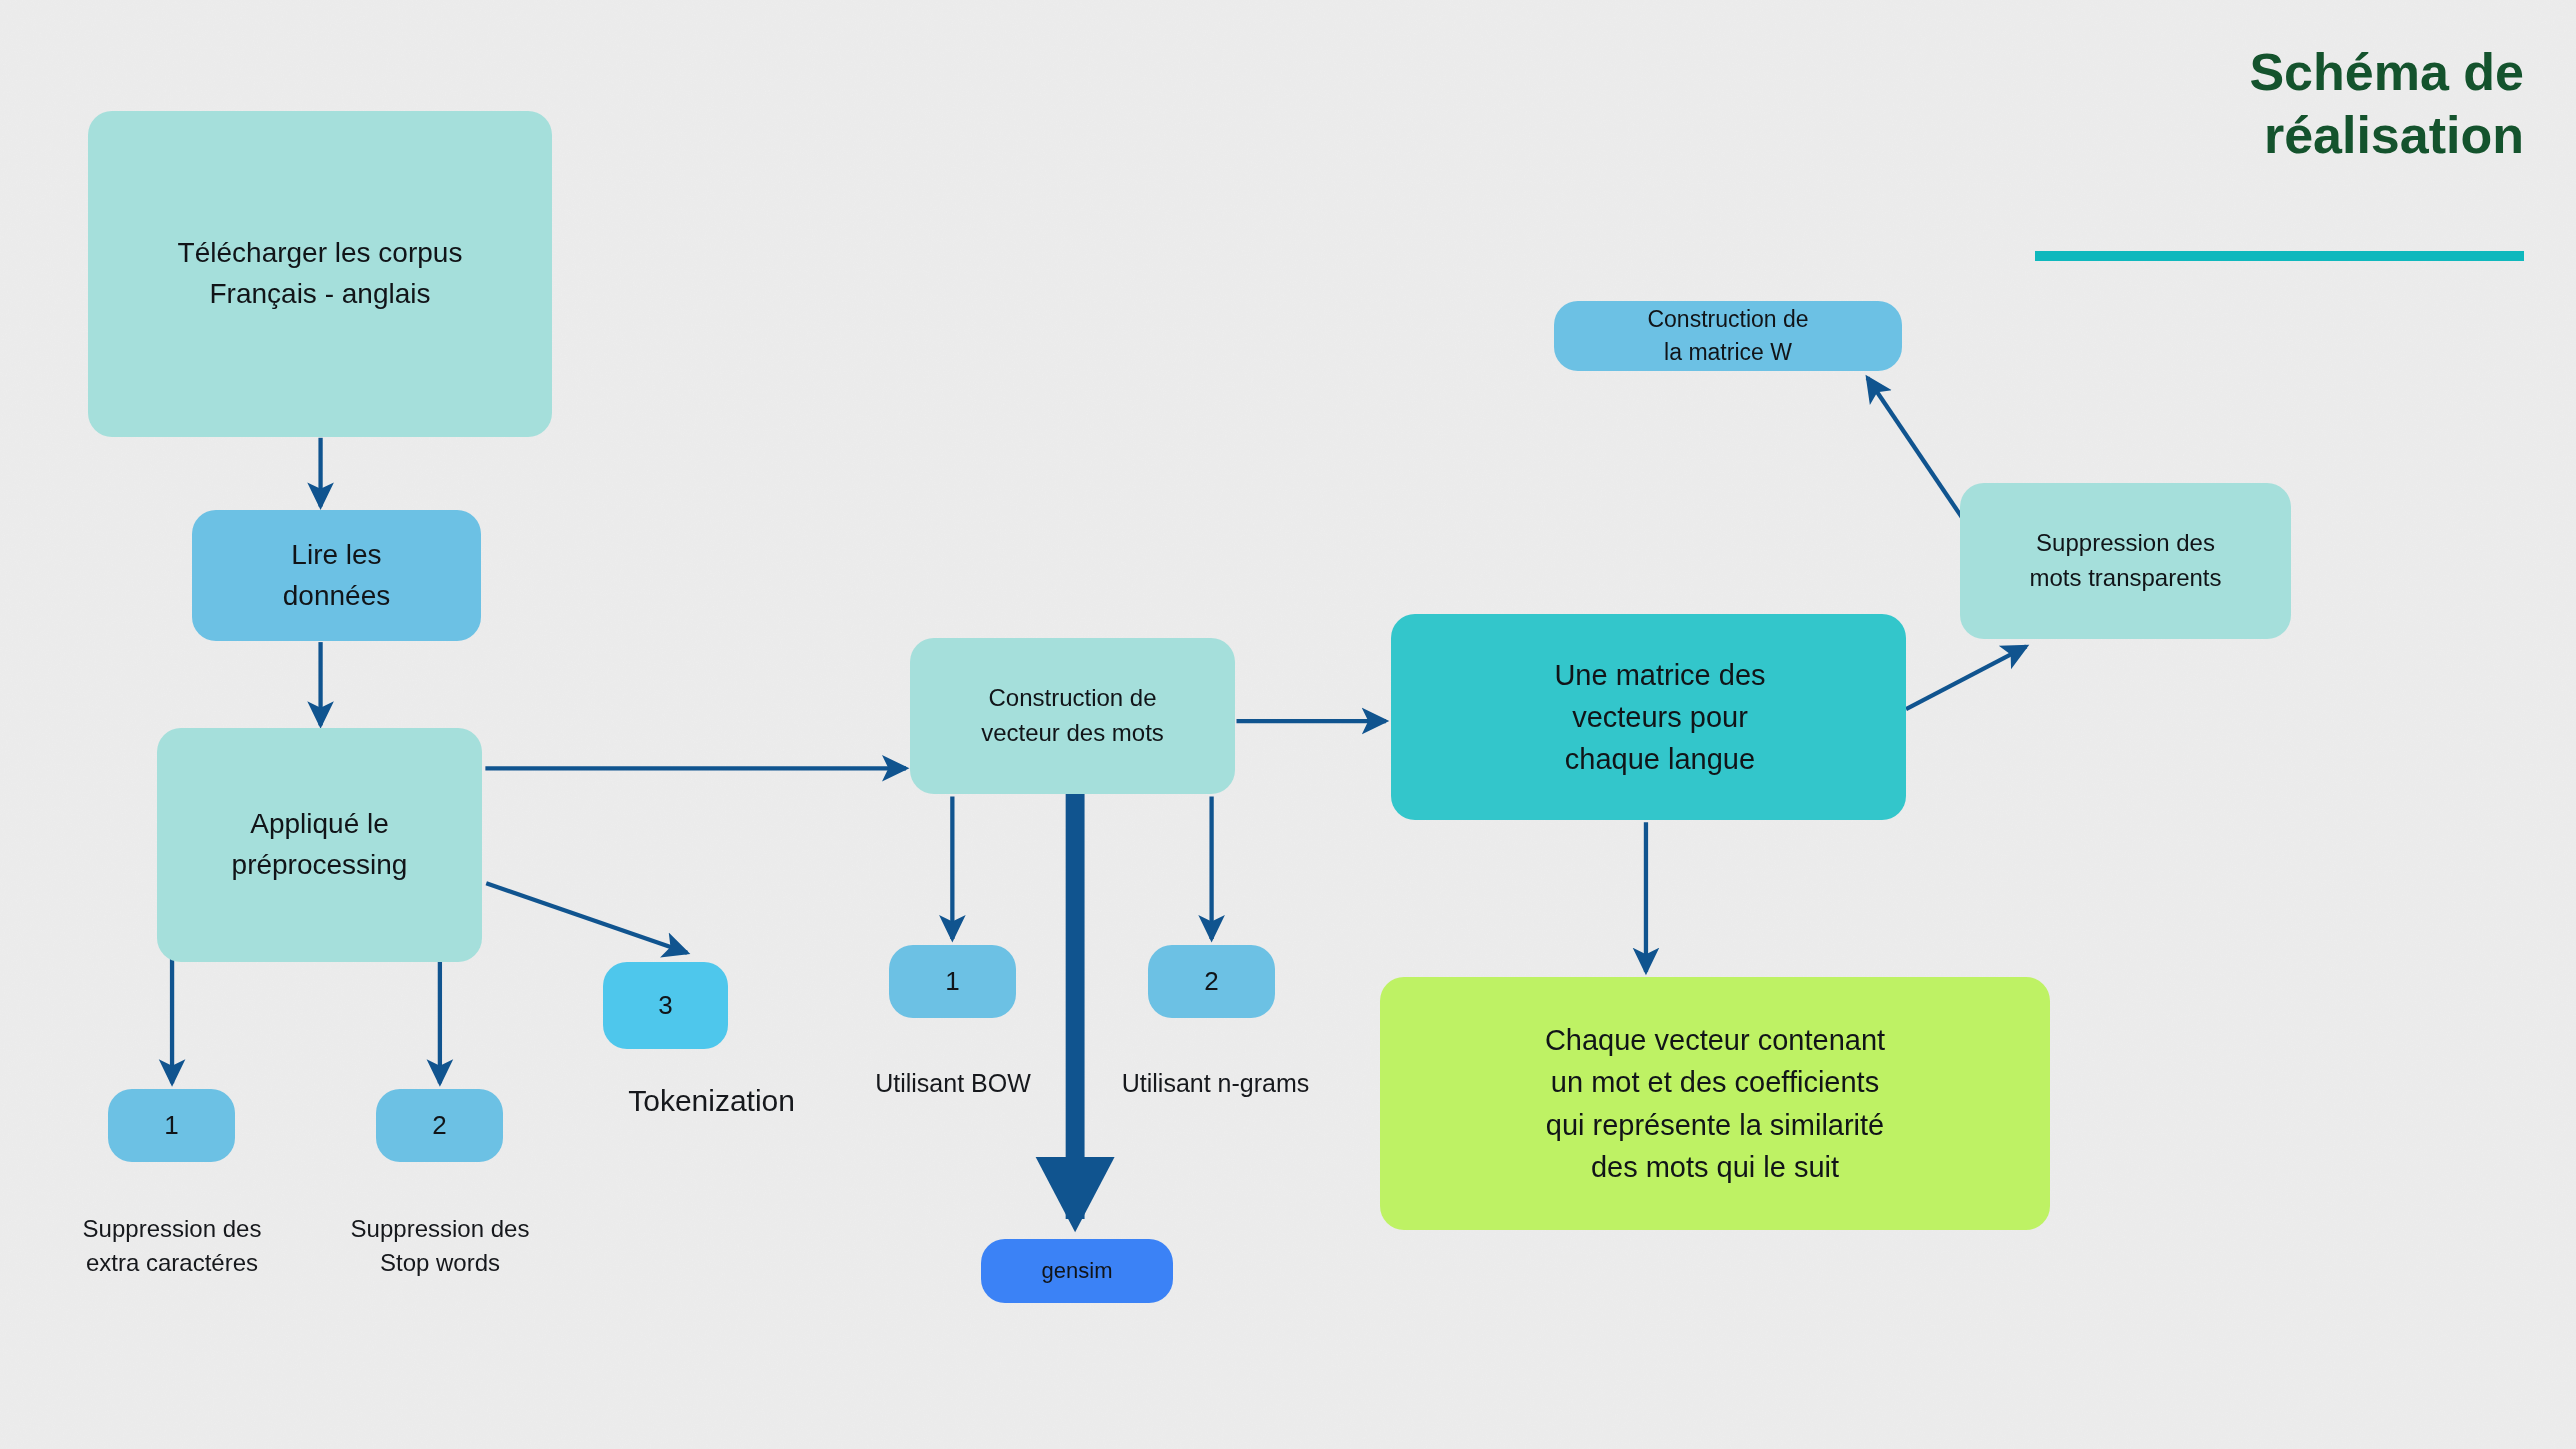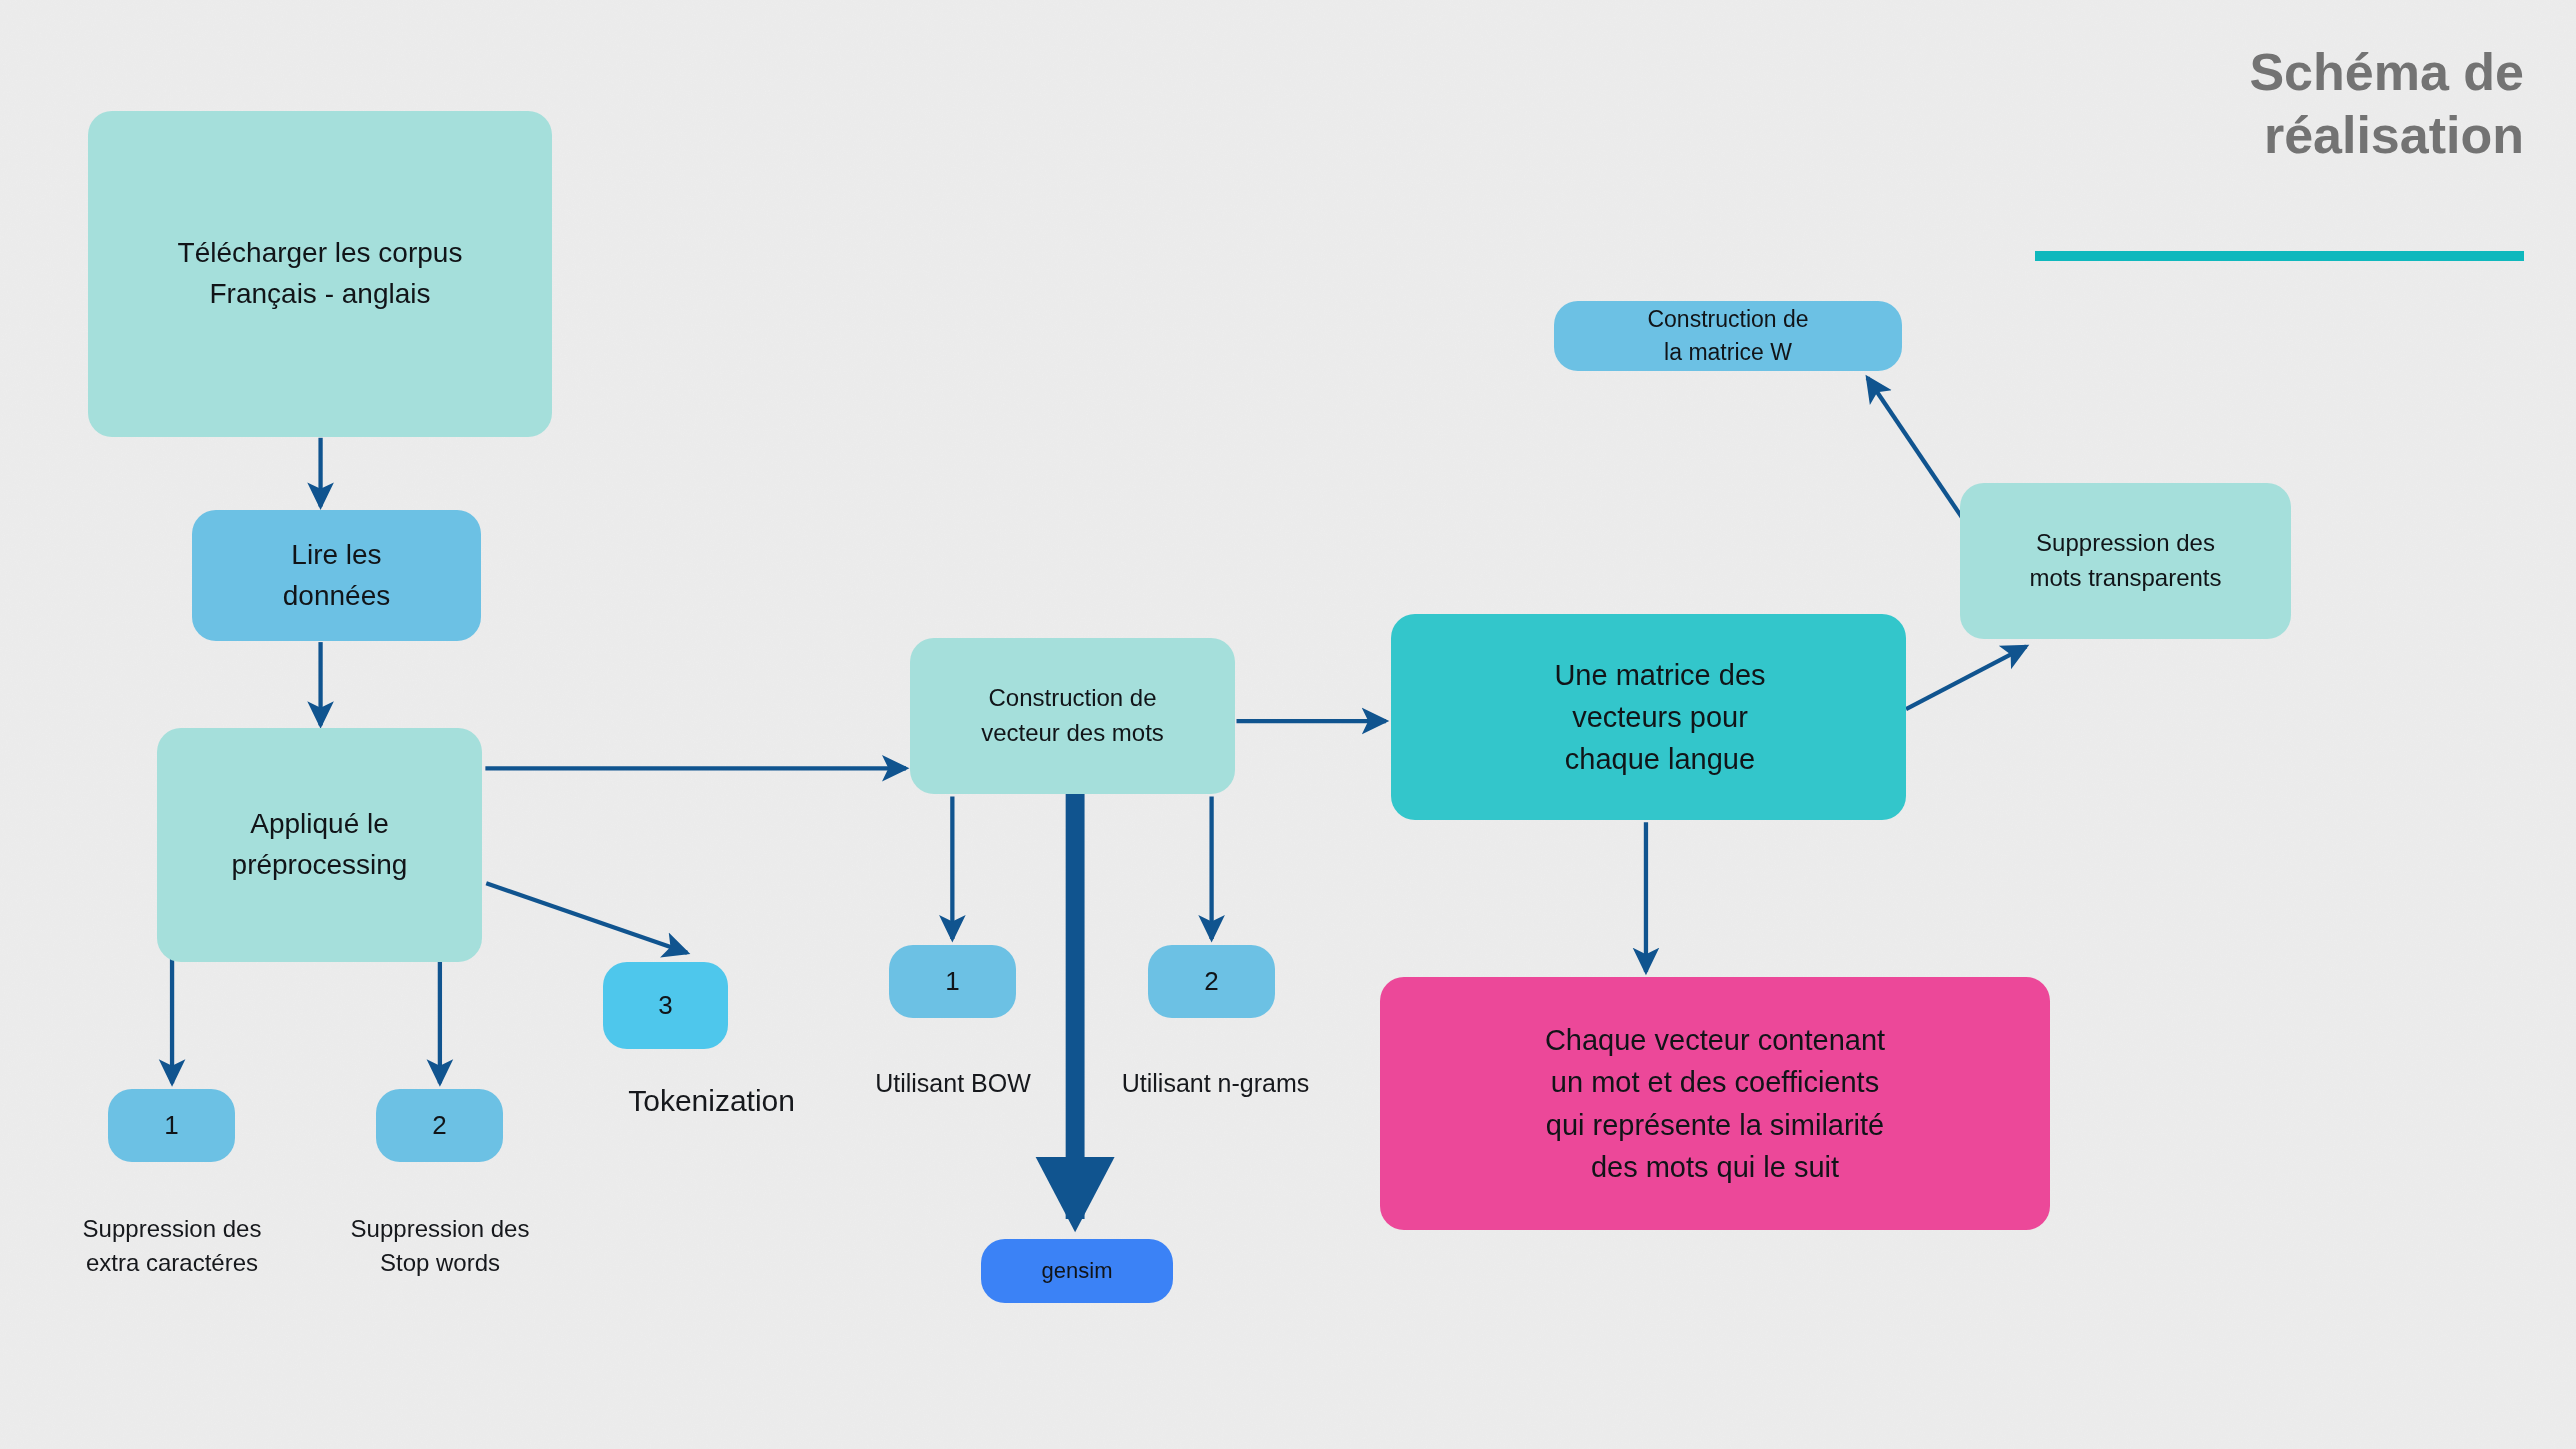--- a/index.html
+++ b/index.html
@@ -44,21 +44,21 @@
     white-space: pre-line;
   }
   #title {
     position: absolute;
     right: 52px;
     top: 41px;
     width: 447px;
     text-align: right;
     font-size: 52px;
     font-weight: bold;
-    color: #737373;
+    color: #14532d;
     line-height: 1.22;
     white-space: pre-line;
   }
   #title-rule {
     position: absolute;
     right: 52px;
     top: 251px;
     width: 489px;
     height: 10.3px;
     background: #0fb8bd;
@@ -184,21 +184,21 @@
   <div class="box" style="left:1554px; top:301px; width:348px; height:70px; background:#6cc1e4; font-size:23px;">
     <span>Construction de
 la matrice W</span>
   </div>
 
   <div class="box" style="left:1960px; top:483px; width:331px; height:156px; background:#a5dfdb; font-size:24px;">
     <span>Suppression des
 mots transparents</span>
   </div>
 
-  <div class="box" style="left:1380px; top:977px; width:670px; height:253px; background:#ec4899; font-size:29px;">
+  <div class="box" style="left:1380px; top:977px; width:670px; height:253px; background:#bef264; font-size:29px;">
     <span>Chaque vecteur contenant
 un mot et des coefficients
 qui représente la similarité
 des mots qui le suit</span>
   </div>
 
   <div class="label" style="left:43px; top:1212px; width:258px; font-size:24px;">Suppression des
 extra caractéres</div>
 
   <div class="label" style="left:311px; top:1212px; width:258px; font-size:24px;">Suppression des

